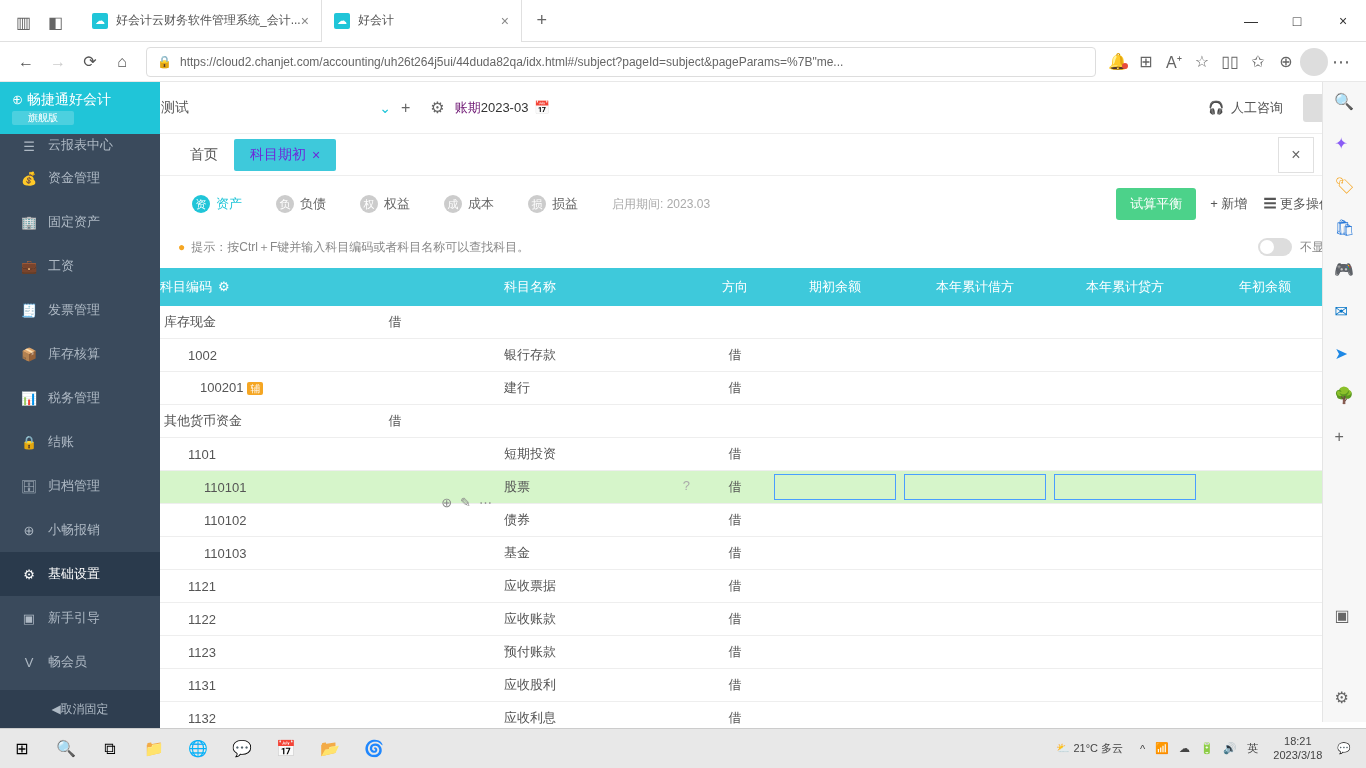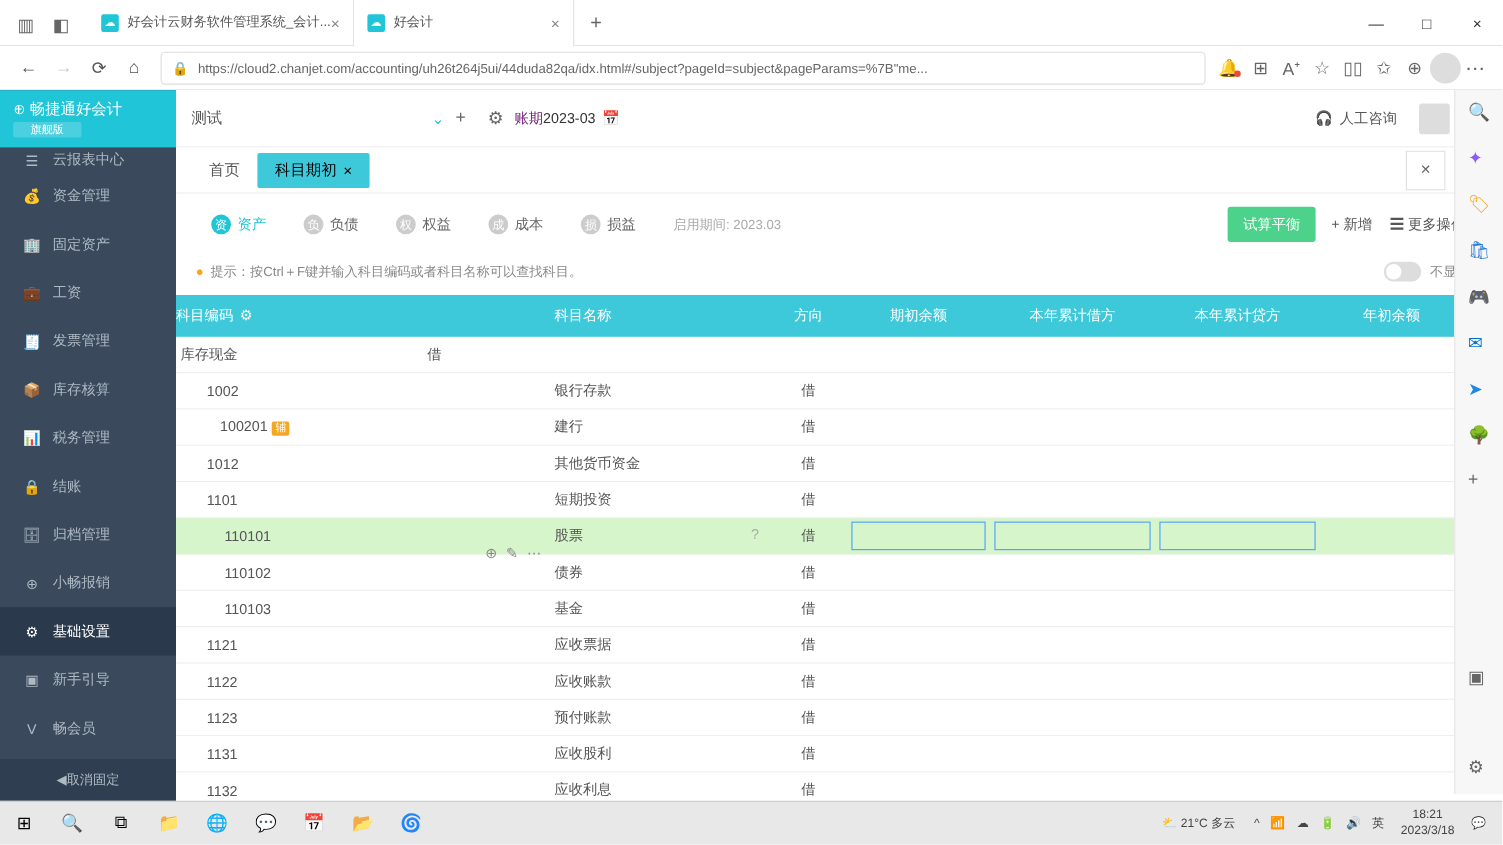--- a/index.html
+++ b/index.html
@@ -32,35 +32,35 @@
 .sidebar{width:160px;background:#3a4a5c;color:#aeb9c4;display:flex;flex-direction:column}
 .logo{height:52px;background:#20c5d8;color:#fff;display:flex;align-items:center;padding-left:12px;font-size:14px;font-weight:normal;flex-direction:column;justify-content:center;align-items:flex-start}
 .logo-sub{font-size:10px;background:rgba(255,255,255,.2);padding:0 16px;border-radius:2px;margin-top:2px}
 .side-item{height:44px;display:flex;align-items:center;padding-left:20px;font-size:13px;cursor:pointer}
 .side-item.active{background:#2a3a4c;color:#fff}
 .side-ico{width:18px;margin-right:10px;display:inline-block;text-align:center}
 .side-pin{margin-top:auto;height:38px;display:flex;align-items:center;justify-content:center;font-size:12px;background:#2f3e50}
 .side-item.cut{height:22px;overflow:hidden;align-items:flex-end;padding-bottom:2px}
 
 .main{flex:1;display:flex;flex-direction:column;background:#fff;position:relative}
-.topbar{height:52px;display:flex;align-items:center;padding:0 14px;border-bottom:1px solid #eee}
+.topbar{height:52px;display:flex;align-items:center;padding:0 1px;border-bottom:1px solid #eee}
 .sel-test{color:#555;font-size:14px;display:flex;align-items:center;width:230px}
 .chev{margin-left:auto;color:#20c5d8}
 .tb-icon2{margin:0 10px;color:#666;font-size:16px}
 .period{display:flex;align-items:center;font-size:13px}
 .period-lbl{color:#701a75;}
 .period-val{color:#333;margin-right:6px}
 .cal-ico{color:#20c5d8}
 .top-right{margin-left:auto;display:flex;align-items:center;font-size:13px;color:#555}
 .hs-ico{margin-right:6px}
 .user-ava{width:28px;height:28px;background:#ddd;border-radius:3px;margin:0 8px 0 20px}
 
 .tabbar{height:42px;display:flex;align-items:center;padding-left:14px;border-bottom:1px solid #eee}
 .apptab{padding:0 16px;height:32px;display:flex;align-items:center;font-size:14px;color:#555;border-radius:2px}
-.apptab.active{background:#3ec9db;color:#000000}
+.apptab.active{background:#3ec9db;color:#6d28d9}
 .apptab .x{margin-left:6px}
 .tabbar-r{margin-left:auto;display:flex}
 .sq-btn{width:36px;height:36px;border:1px solid #e0e0e0;display:flex;align-items:center;justify-content:center;margin-right:8px;color:#666}
 
 .toolbar{display:flex;align-items:center;padding:12px 18px}
 .pill{height:32px;padding:0 14px;display:flex;align-items:center;font-size:13px;margin-right:6px;border-radius:3px;color:#666}
 .pill.active{color:#20c5d8}
 .pill-ico{margin-right:6px;width:18px;height:18px;border-radius:50%;background:#20c5d8;color:#fff;display:flex;align-items:center;justify-content:center;font-size:11px}
 .pill-ico.g{background:#ccc}
 .enable{color:#aaa;font-size:12px;margin-left:14px}
@@ -268,21 +268,20 @@
           <div class="trow ind1">
             <div class="c1">100201<span class="badge">辅</span></div>
             <div class="c2" style="display:flex">建行</div>
             <div class="c3">借</div>
             <div class="c4"></div>
             <div class="c5"></div>
             <div class="c6"></div>
             <div class="c7"></div>
           </div>
           <div class="trow">
-            <div class="c1">1012</div>
             <div class="c2" style="display:flex">其他货币资金</div>
             <div class="c3">借</div>
             <div class="c4"></div>
             <div class="c5"></div>
             <div class="c6"></div>
             <div class="c7"></div>
           </div>
           <div class="trow">
             <div class="c1">1101</div>
             <div class="c2" style="display:flex">短期投资</div>

